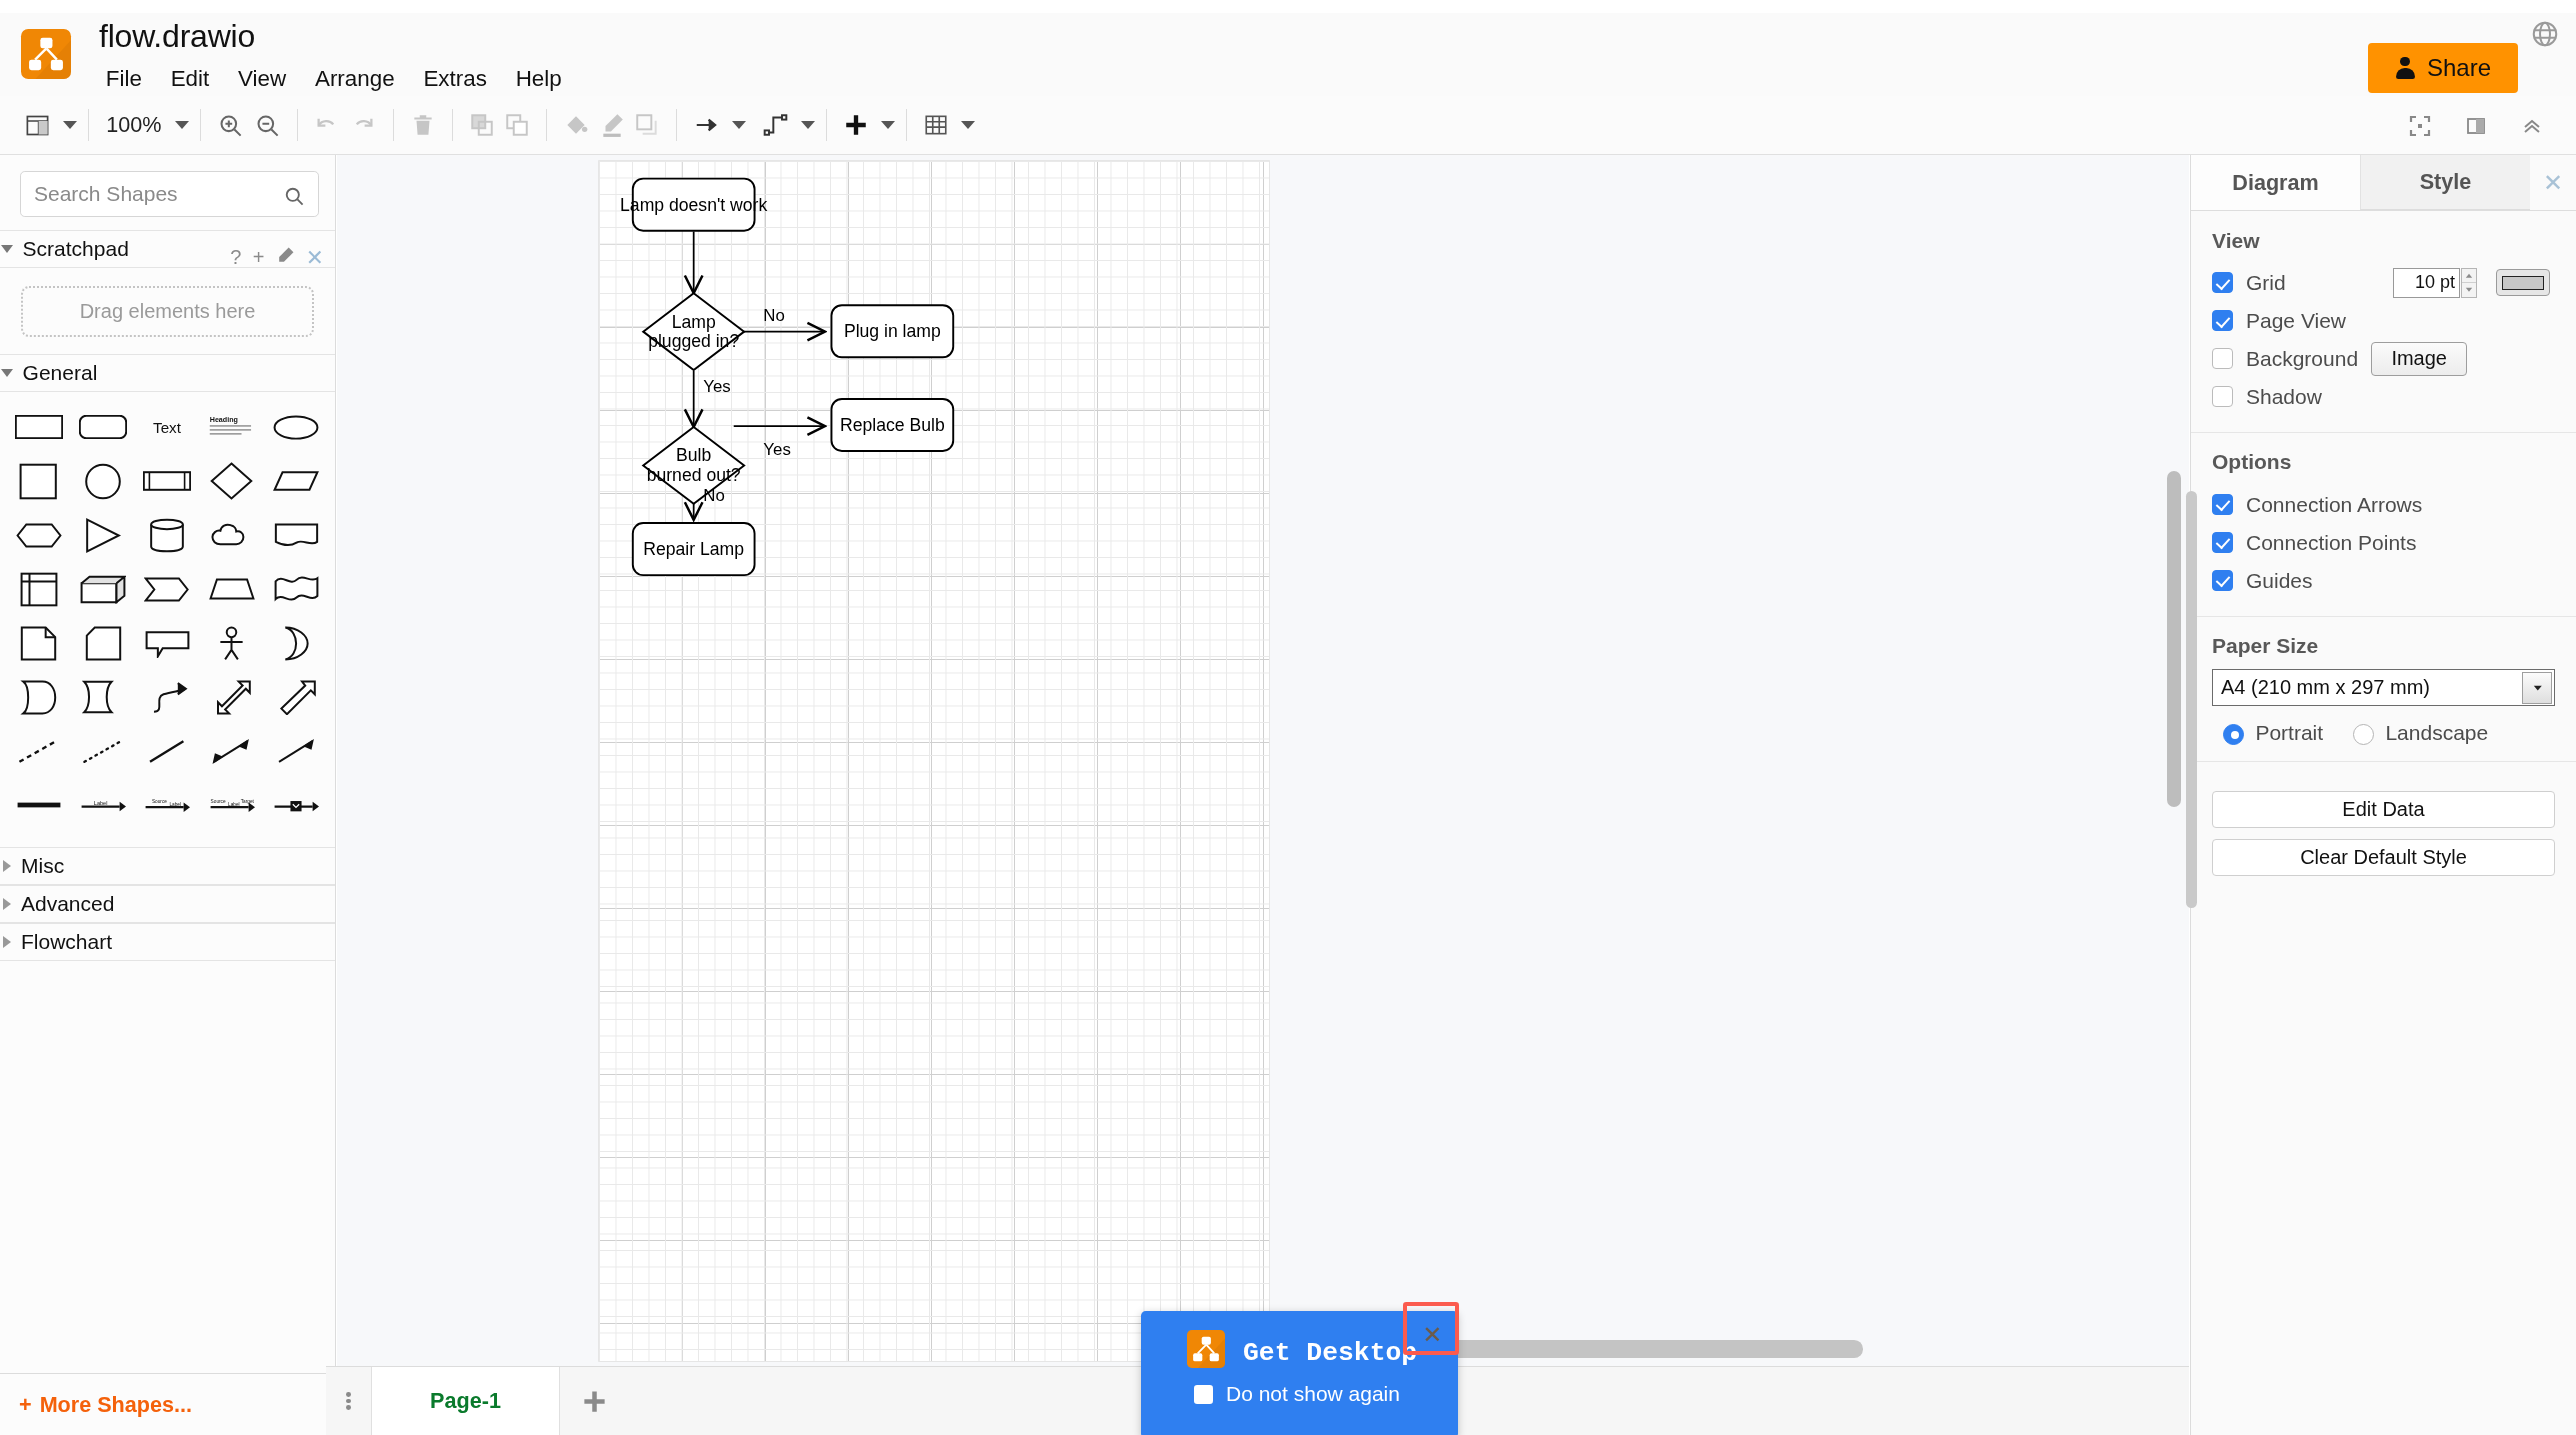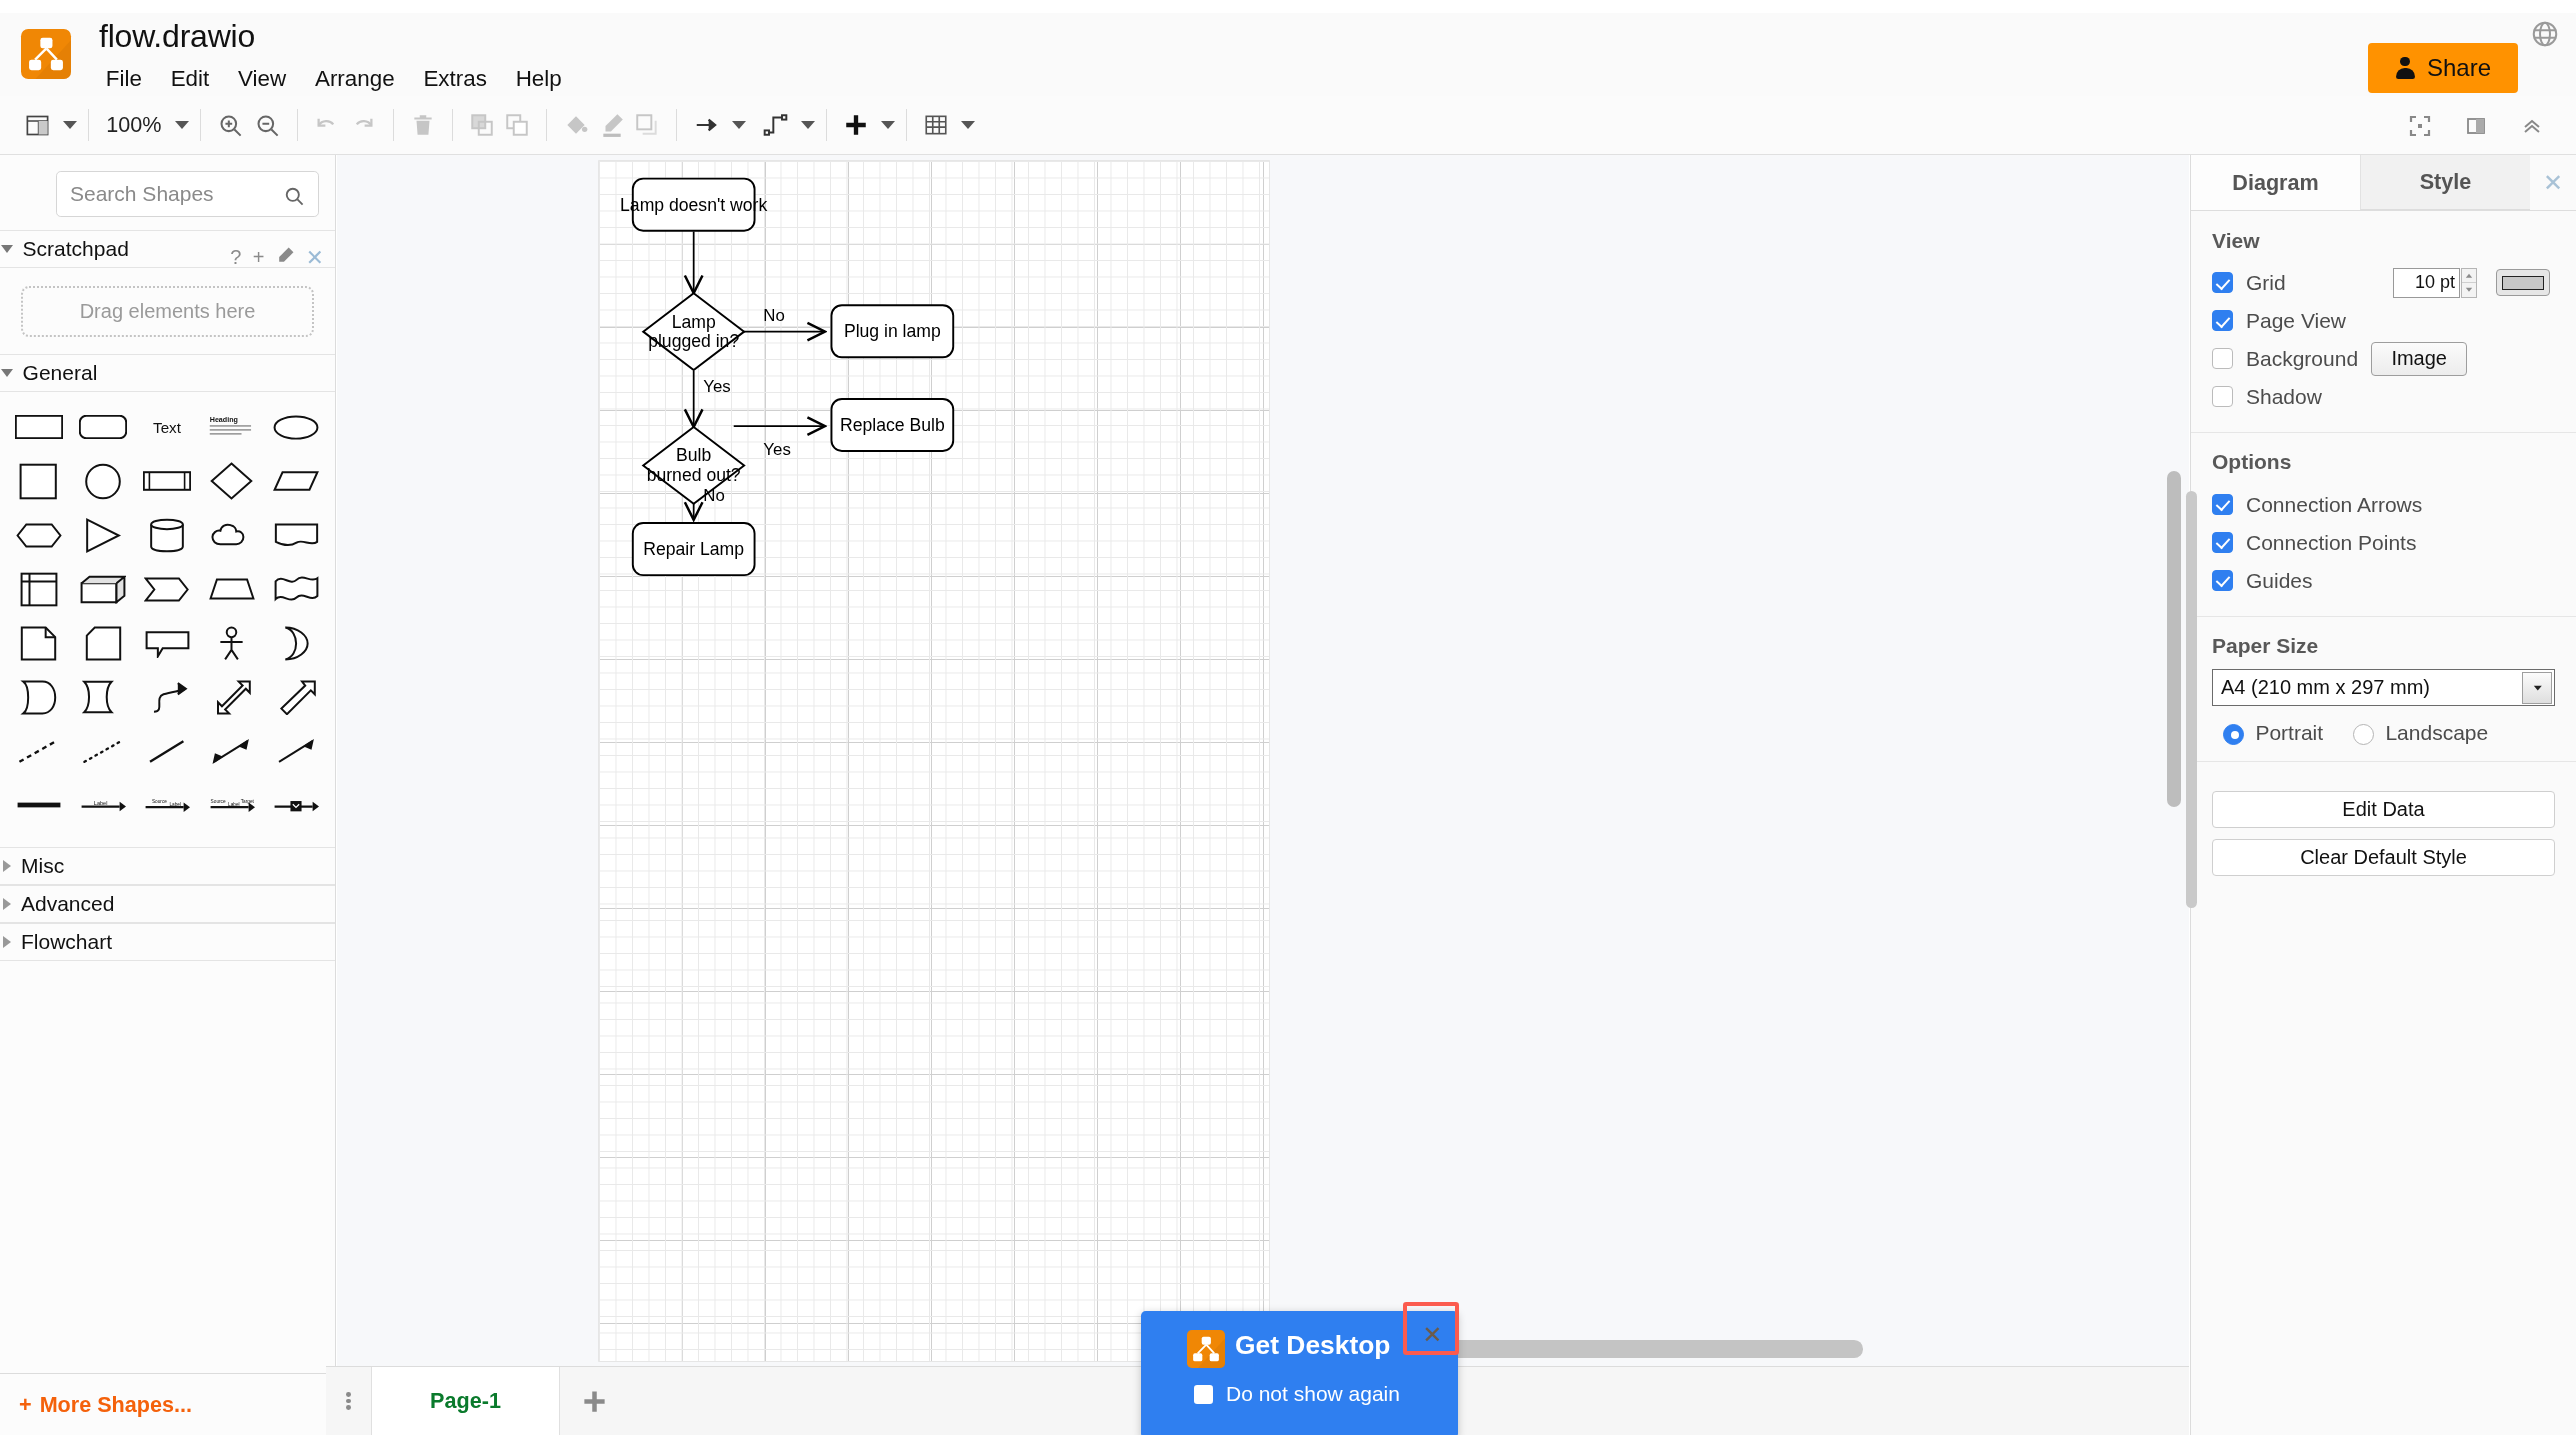--- a/index.html
+++ b/index.html
@@ -55,21 +55,21 @@
   }
   .tb-zoomlabel { font-size: 21.6px; color: #222; padding: 0 6.4px; }
   .caret { width:0;height:0;border-left:7.2px solid transparent;border-right:7.2px solid transparent;border-top:8.8px solid #555; margin-left:7.2px;}
   .tb-right { position: absolute; right: 27px; top: 0; height: 59px; display: flex; align-items: center; gap: 21px; }
 
   
   .sidebar {
     position: absolute; left: 0; top: 155px; width: 336px; bottom: 0;
     background: #fcfcfc; border-right: 0.8px solid #dcdcdc; overflow: hidden;
   }
-  .search-wrap { padding: 16px 16px 13px 20px; margin-left: 36px; }
+  .search-wrap { padding: 16px 16px 13px 20px; }
   .search-box {
     position: relative; height: 46px; border: 0.8px solid #d6d6d6; border-radius: 4.8px;
     background: #fff; display: flex; align-items: center;
   }
   .search-box input {
     border: none; outline: none; background: transparent; font-size: 21px;
     color: #333; padding: 0 42px 0 13px; width: 100%; height: 100%;
     font-family: "Liberation Sans", sans-serif;
   }
   .search-box input::placeholder { color: #8a8a8a; }
@@ -134,21 +134,21 @@
     position: absolute; left: 957px; bottom: 8px; width: 569px; height: 17.6px;
     background: #c4c4c4; border-radius: 8.8px;
   }
 
   
   .desktop-popup {
     position: absolute; left: 1141px; top: 1311px; width: 317px; height: 127px;
     background: #2f7ff0; border-radius: 4.8px; z-index: 40;
     box-shadow: 0 2.4px 8px rgba(0,0,0,0.22);
   }
-  .dp-row { display: flex; align-items: flex-start; gap: 10px; padding: 19px 0 0 46px; }
+  .dp-row { display: flex; align-items: flex-end; gap: 18px; padding: 19px 0 0 46px; font-family: Liberation Mono, monospace; }
   .dp-logo { width: 38px; height: 38px; border-radius: 4.8px; background: #f08705; position: relative; overflow: hidden; }
   .dp-title { font-size: 26.4px; color: #fff; font-weight: bold; }
   .dp-check-row { display: flex; align-items: center; gap: 13px; padding: 14.4px 0 0 53px; }
   .dp-checkbox { width: 19px; height: 19px; background: #fff; border-radius: 3.2px; }
   .dp-check-label { font-size: 21px; color: #fff; }
   .dp-close {
     position: absolute; right: 3.2px; top: 3.2px; width: 45px; height: 42px;
     display: flex; align-items: center; justify-content: center;
     color: #6b5b4a; font-size: 24px; cursor: pointer;
   }

